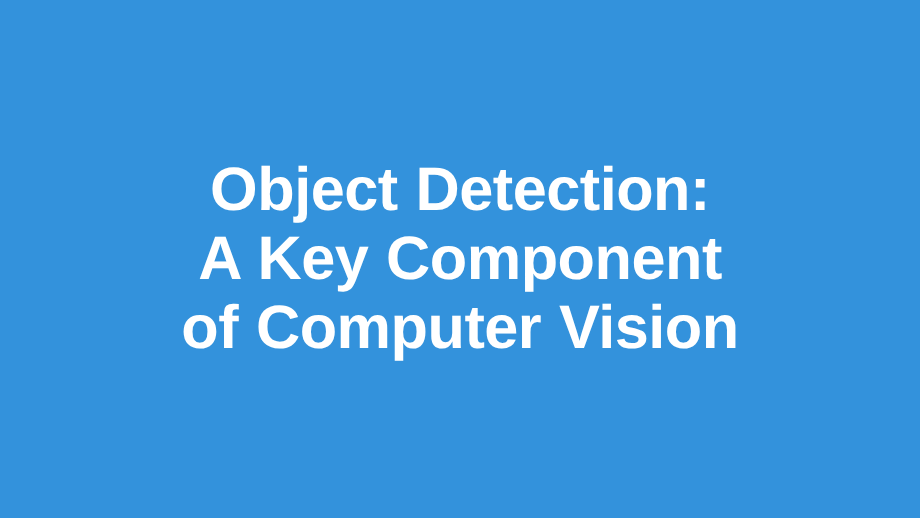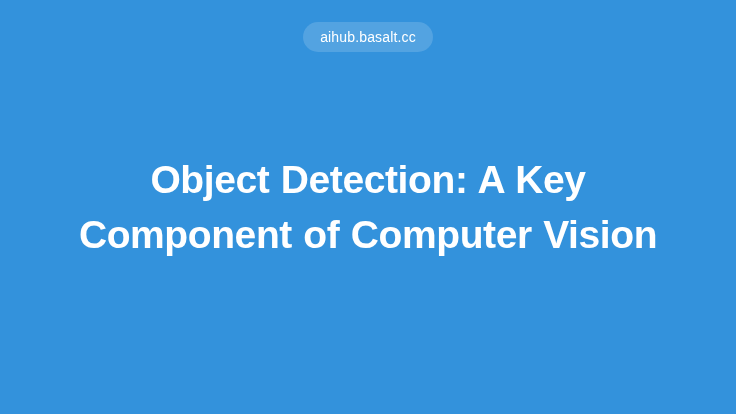--- a/index.html
+++ b/index.html
@@ -65,34 +65,31 @@
     justify-content: center;
     pointer-events: none;
   }
 
   .headline {
     margin: 0;
     padding: 0 60px;
     max-width: 620px;
     text-align: center;
     color: #ffffff;
-    font-size: 39px;
+    font-size: 49px;
     line-height: 55px;
     font-weight: 700;
     letter-spacing: -0.4px;
     word-spacing: 1px;
     text-wrap: balance;
   }
 </style>
 </head>
 <body>
 
 <div class="slide">
 
-  <div class="badge-row">
-    <span class="badge">aihub.basalt.cc</span>
-  </div>
 
   <div class="headline-wrap">
     <h1 class="headline">Object Detection: A Key Component of Computer Vision</h1>
   </div>
 
 </div>
 
 </body></html>

